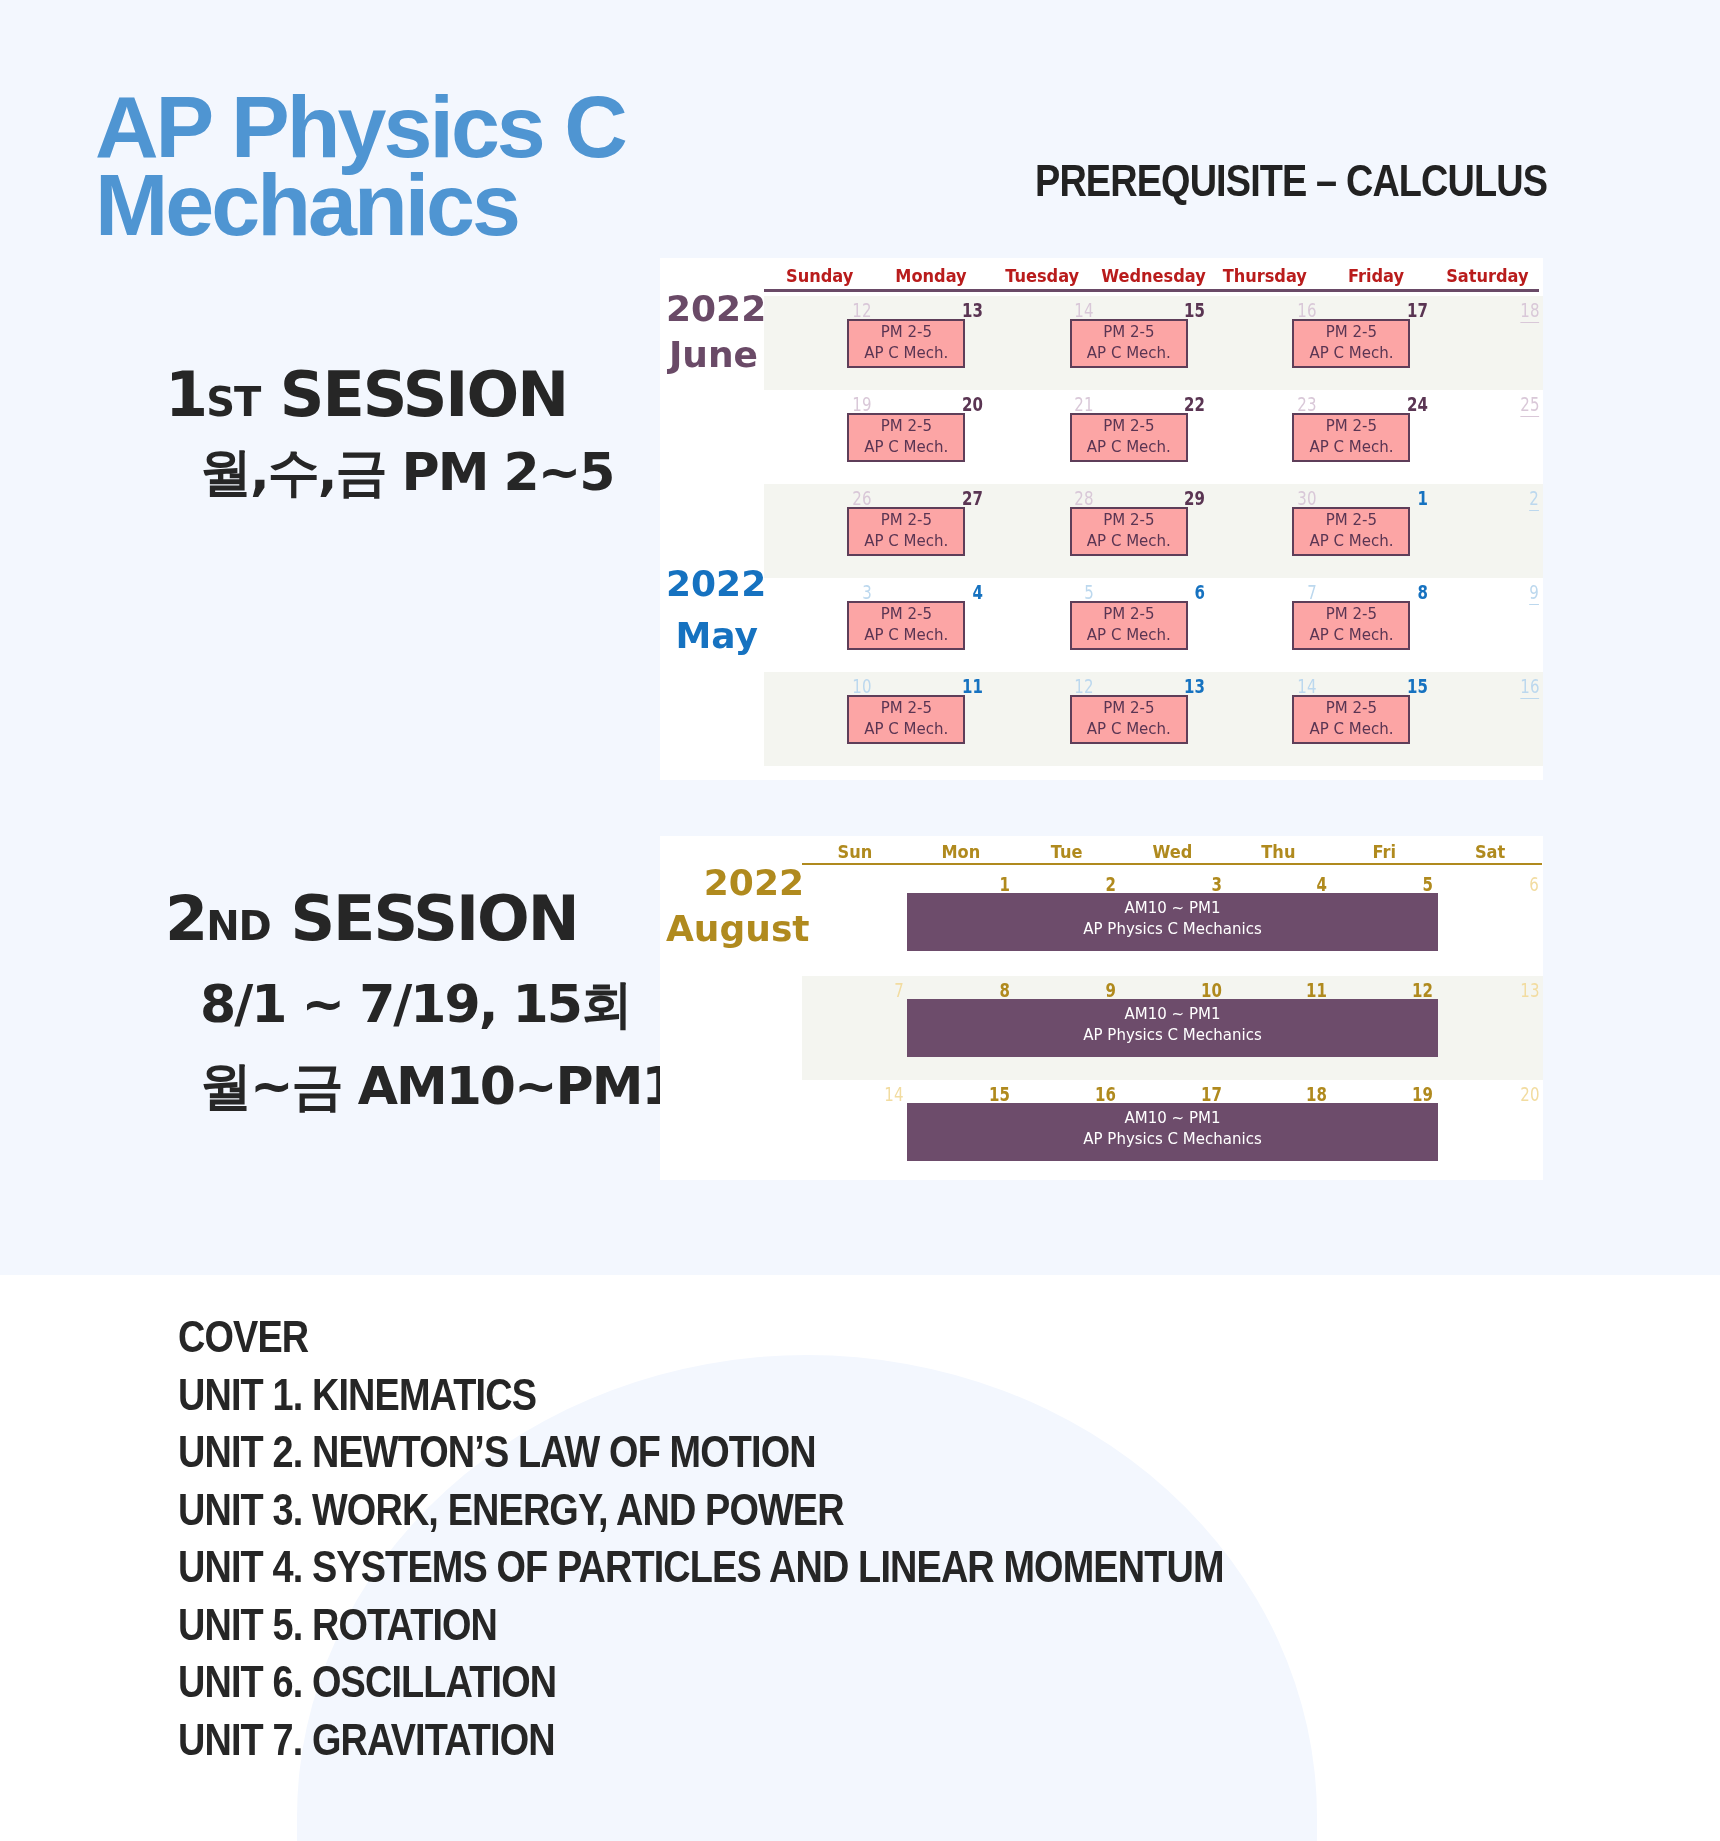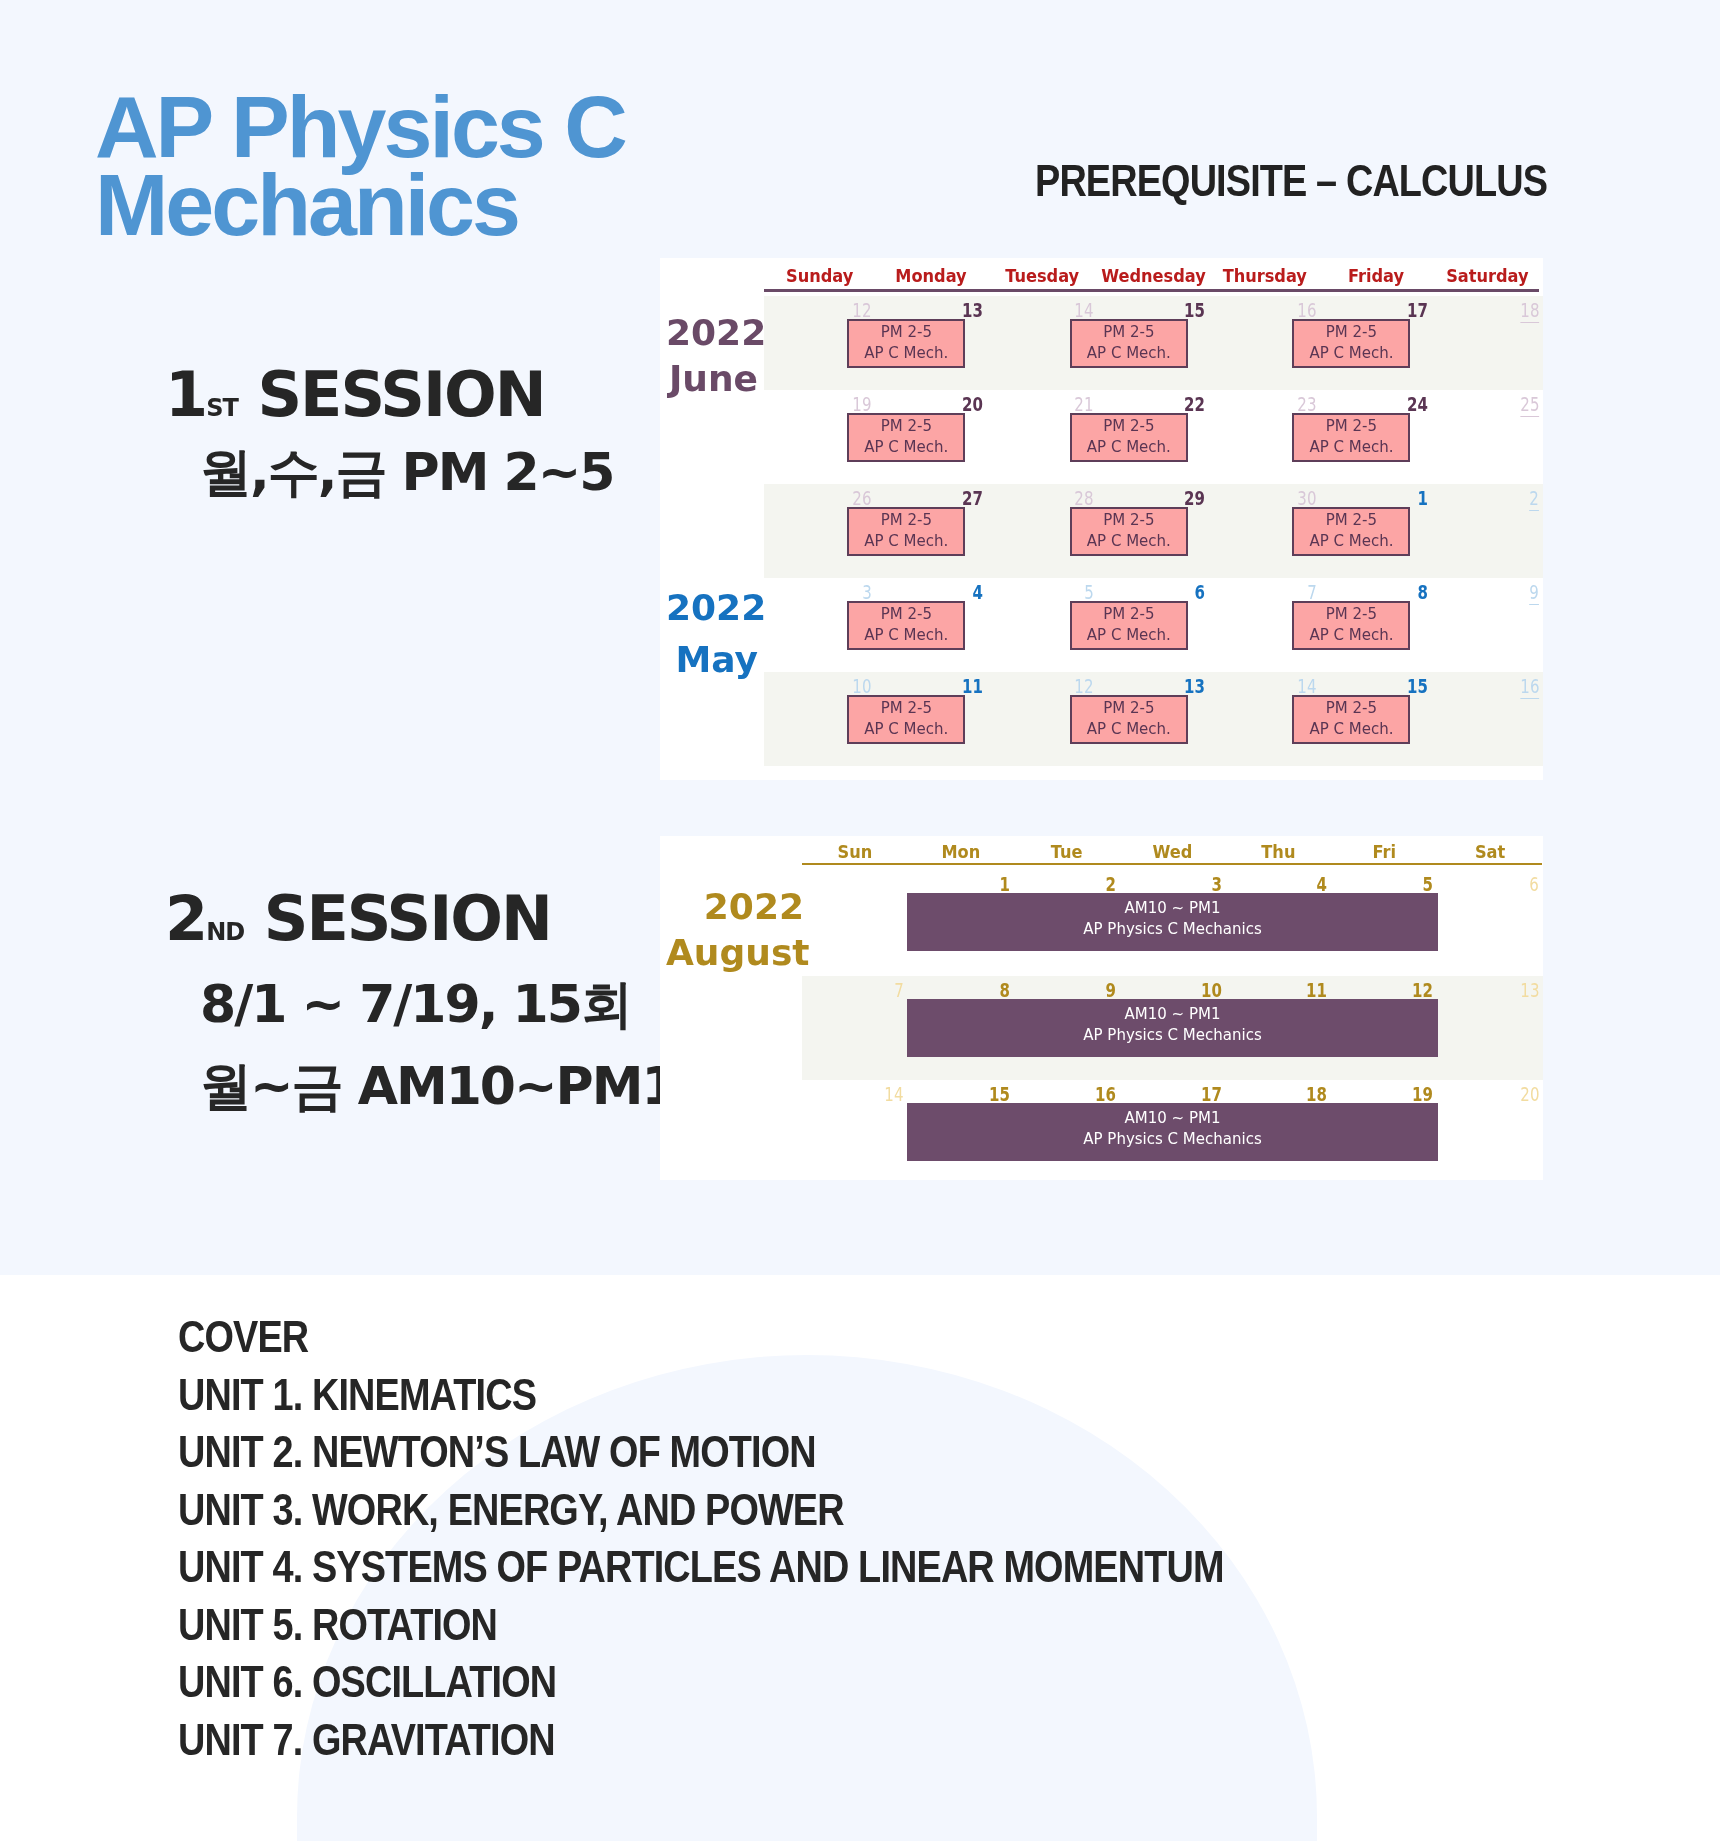--- a/index.html
+++ b/index.html
@@ -8,25 +8,25 @@
 
   .top-section { position: absolute; left: 0; top: 0; width: 1720px; height: 1275px; background: #f3f7fe; }
   .bottom-section { position: absolute; left: 0; top: 1275px; width: 1720px; height: 566px; background: #ffffff; overflow: hidden; }
   .blob { position: absolute; left: 297px; top: 80px; width: 1020px; height: 1100px; border-radius: 50% 50% 0 0 / 42% 42% 0 0; background: #f3f7fe; }
 
   .title { position: absolute; left: 95px; top: 88px; color: #4f95d2; font-weight: 700; font-size: 88px; line-height: 78px; letter-spacing: -3px; font-family: "Liberation Sans", sans-serif; }
   .prereq { position: absolute; left: 1035px; top: 156px; font-size: 44px; font-weight: 700; color: #222; letter-spacing: -1px; transform: scaleX(0.86); transform-origin: left top; font-family: "Liberation Sans", sans-serif; }
 
   .session { position: absolute; left: 165px; color: #262626; font-family: "DejaVu Sans", sans-serif; }
   .session .s-title { font-size: 62px; font-weight: 700; letter-spacing: -2px; white-space: nowrap; }
-  .session .s-title .sup { font-size: 24px; letter-spacing: -1px; text-align: center; }
+  .session .s-title .sup { font-size: 40px; letter-spacing: -1px; text-align: center; }
   .session .s-line { font-size: 52px; font-weight: 700; margin-left: 35px; letter-spacing: -2px; white-space: nowrap; line-height: 82px; }
 
   .cal { position: absolute; background: #ffffff; }
-  .cal .month-label { position: absolute; font-family: "DejaVu Sans", sans-serif; font-weight: 700; text-align: right; margin-top: 24px; }
+  .cal .month-label { position: absolute; font-family: "DejaVu Sans", sans-serif; font-weight: 700; text-align: right; }
   .cal .hdr { position: absolute; display: flex; font-family: "DejaVu Sans Condensed", "DejaVu Sans", sans-serif; font-weight: 700; font-size: 18px; }
   .cal .hdr span { flex: 1; text-align: center; }
   .cal .hdr-line { position: absolute; height: 3px; }
   .cal .week { position: absolute; display: flex; justify-content: flex-end; }
   .cal .week.shaded { background: #f4f5f0; }
   .cal .day { flex: 1; position: relative; }
   .cal .dnum { position: absolute; right: 4px; top: 2px; font-family: "DejaVu Sans", sans-serif; font-weight: 700; font-size: 20px; transform: scaleX(0.75); transform-origin: right top; }
   .cal .dnum.faint { font-weight: 400; border-bottom: 1px solid currentColor; }
 
   .ev-box { position: absolute; left: -28px; top: 23px; width: 118px; height: 49px; border: 2px solid #5e3e59; background: #fca5a5; color: #5a3553; font-family: "DejaVu Sans", sans-serif; font-size: 15px; line-height: 21px; text-align: center; padding-top: 1px; }

